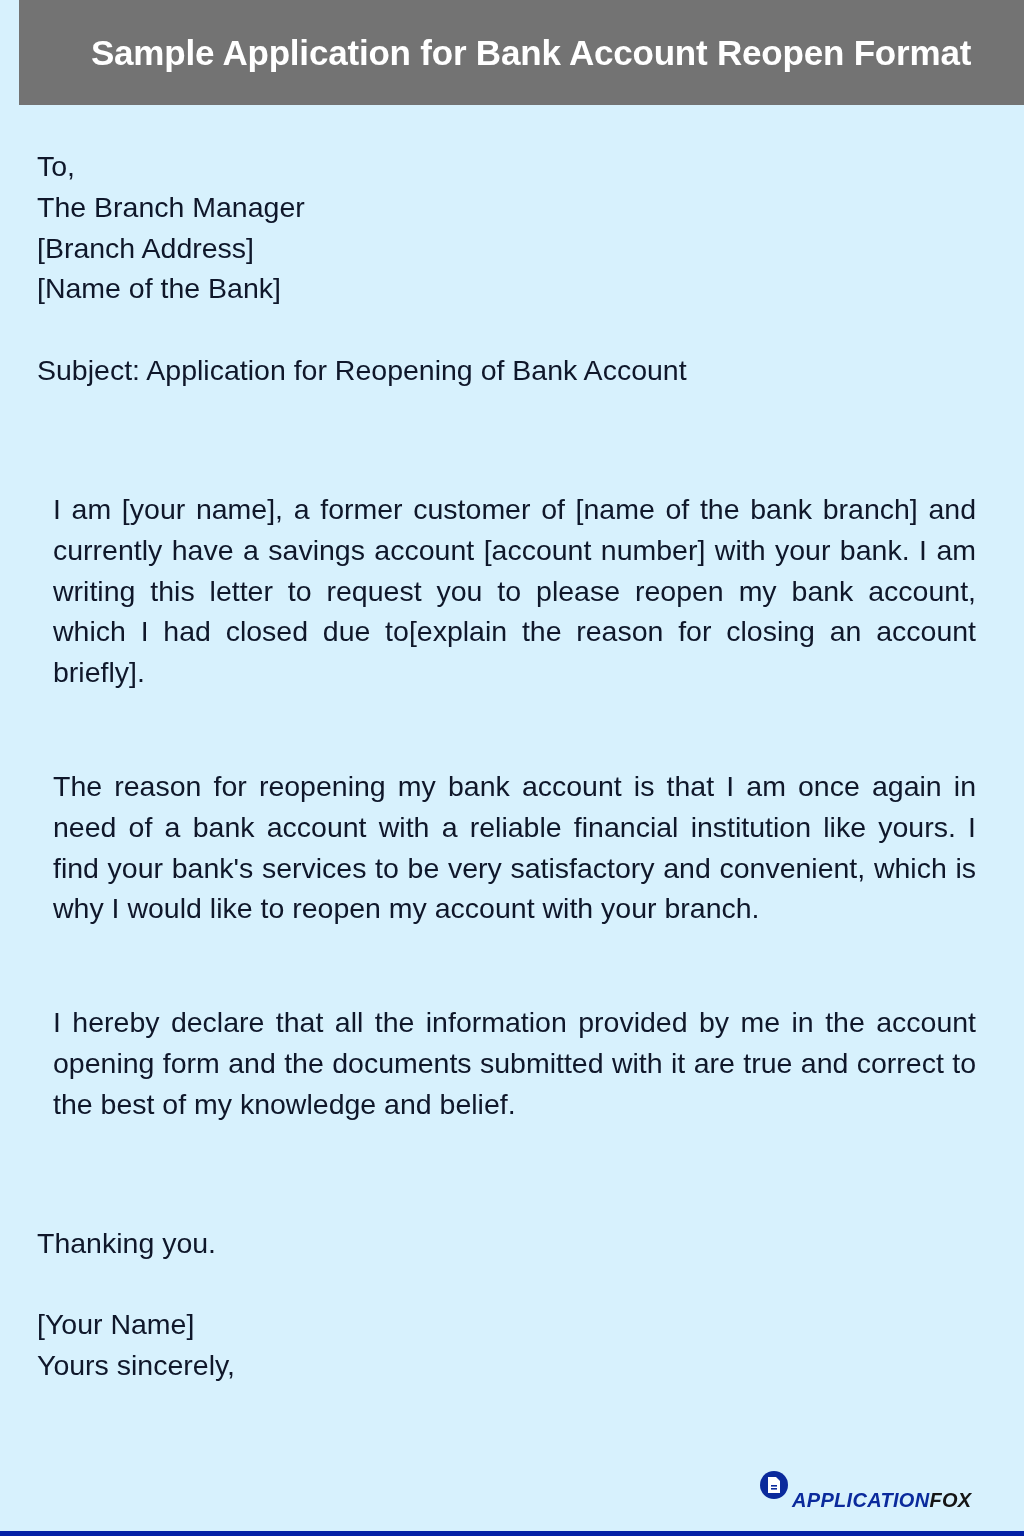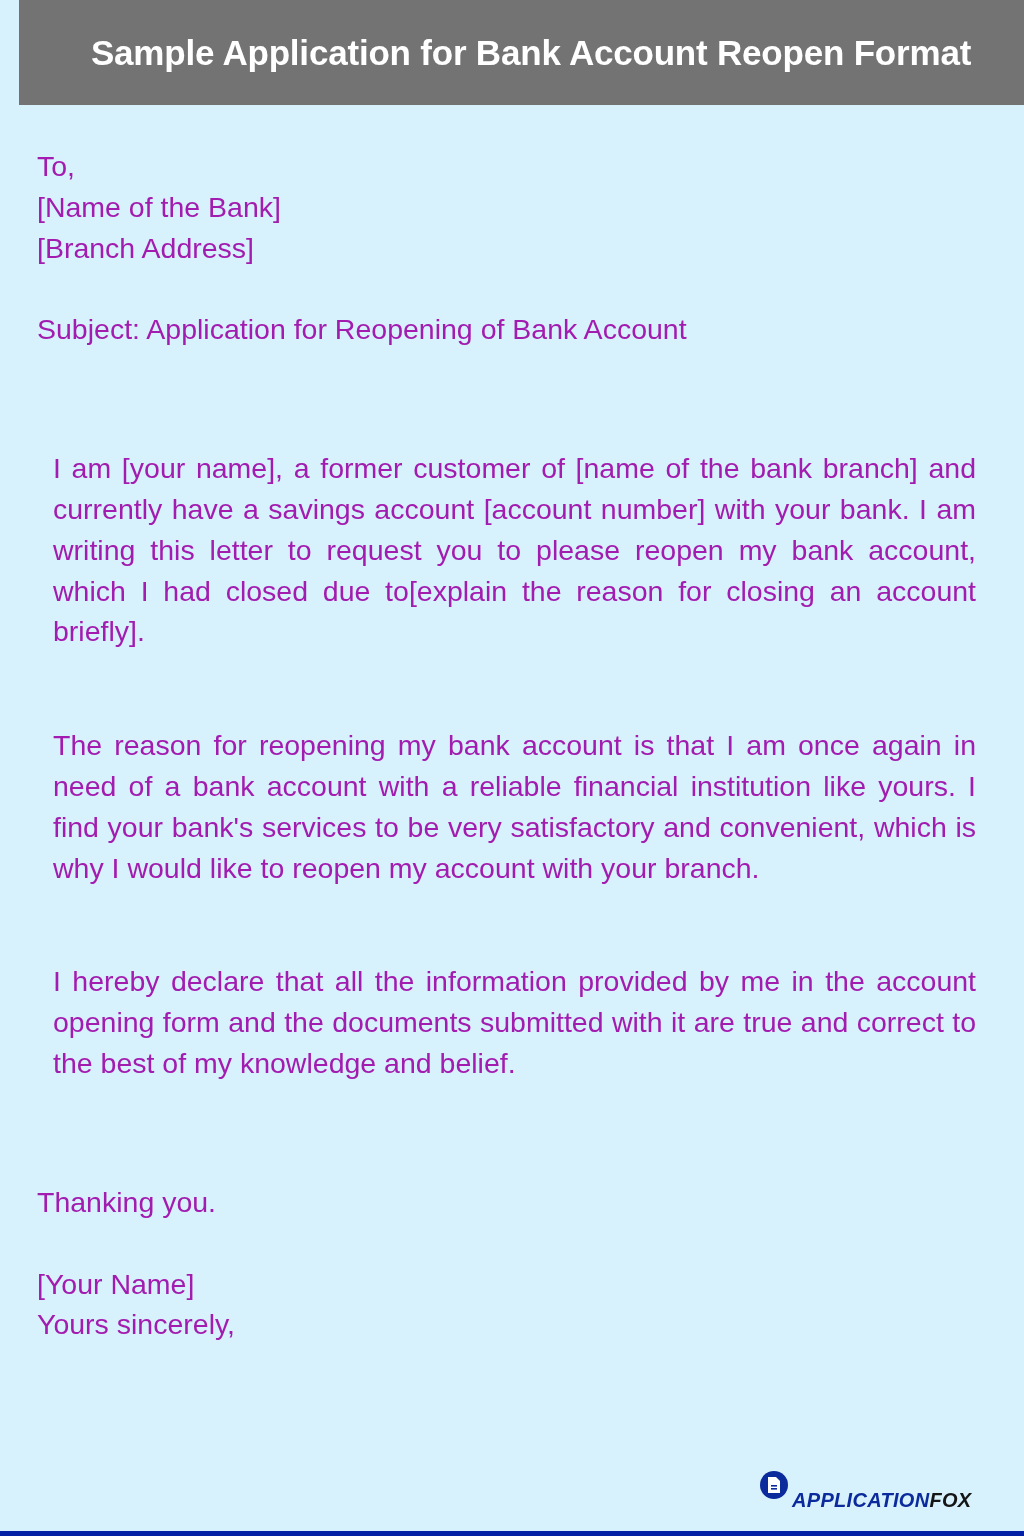--- a/index.html
+++ b/index.html
@@ -15,21 +15,21 @@
       background: #737373;
       display: flex; align-items: center; justify-content: center; margin-left: 19px;
     }
     .header h1 {
       margin: 0; color: #ffffff; font-weight: bold; font-size: 35px;
       letter-spacing: -0.2px; white-space: nowrap;
       font-family: "Liberation Sans", "DejaVu Sans", sans-serif;
     }
     .letter {
       position: absolute; left: 37px; top: 146px; width: 955px;
-      font-size: 28.5px; line-height: 40.8px; color: #a21caf;
+      font-size: 28.5px; line-height: 40.8px; color: #0f172a;
     }
     .letter .line { display: block; white-space: nowrap; }
     .gap { height: 41px; }
     .para { text-align: justify; text-align-last: left; margin: 16px; }
     .logo {
       position: absolute; left: 760px; top: 1470px; height: 30px;
       display: flex; align-items: center; gap: 4px;
     }
     .logo-badge {
       width: 28px; height: 28px; border-radius: 50%;
@@ -47,22 +47,23 @@
 </head>
 <body>
 
 <div class="header">
   <h1>Sample Application for Bank Account Reopen Format</h1>
 </div>
 
 <div class="letter">
   <div>
     <span class="line">To,</span>
+    <span class="line">The Branch Manager</span>
+    <span class="line">[Branch Address]</span>
     <span class="line">[Name of the Bank]</span>
-    <span class="line">[Branch Address]</span>
   </div>
   <div class="gap"></div>
   <span class="line">Subject: Application for Reopening of Bank Account</span>
   <div class="gap"></div>
   <div class="gap"></div>
   <p class="para">I am [your name], a former customer of [name of the bank branch] and currently have a savings account [account number] with your bank. I am writing this letter to request you to please reopen my bank account, which I had closed due to[explain the reason for closing an account briefly].</p>
   <div class="gap"></div>
   <p class="para">The reason for reopening my bank account is that I am once again in need of a bank account with a reliable financial institution like yours. I find your bank's services to be very satisfactory and convenient, which is why I would like to reopen my account with your branch.</p>
   <div class="gap"></div>
   <p class="para">I hereby declare that all the information provided by me in the account opening form and the documents submitted with it are true and correct to the best of my knowledge and belief.</p>

